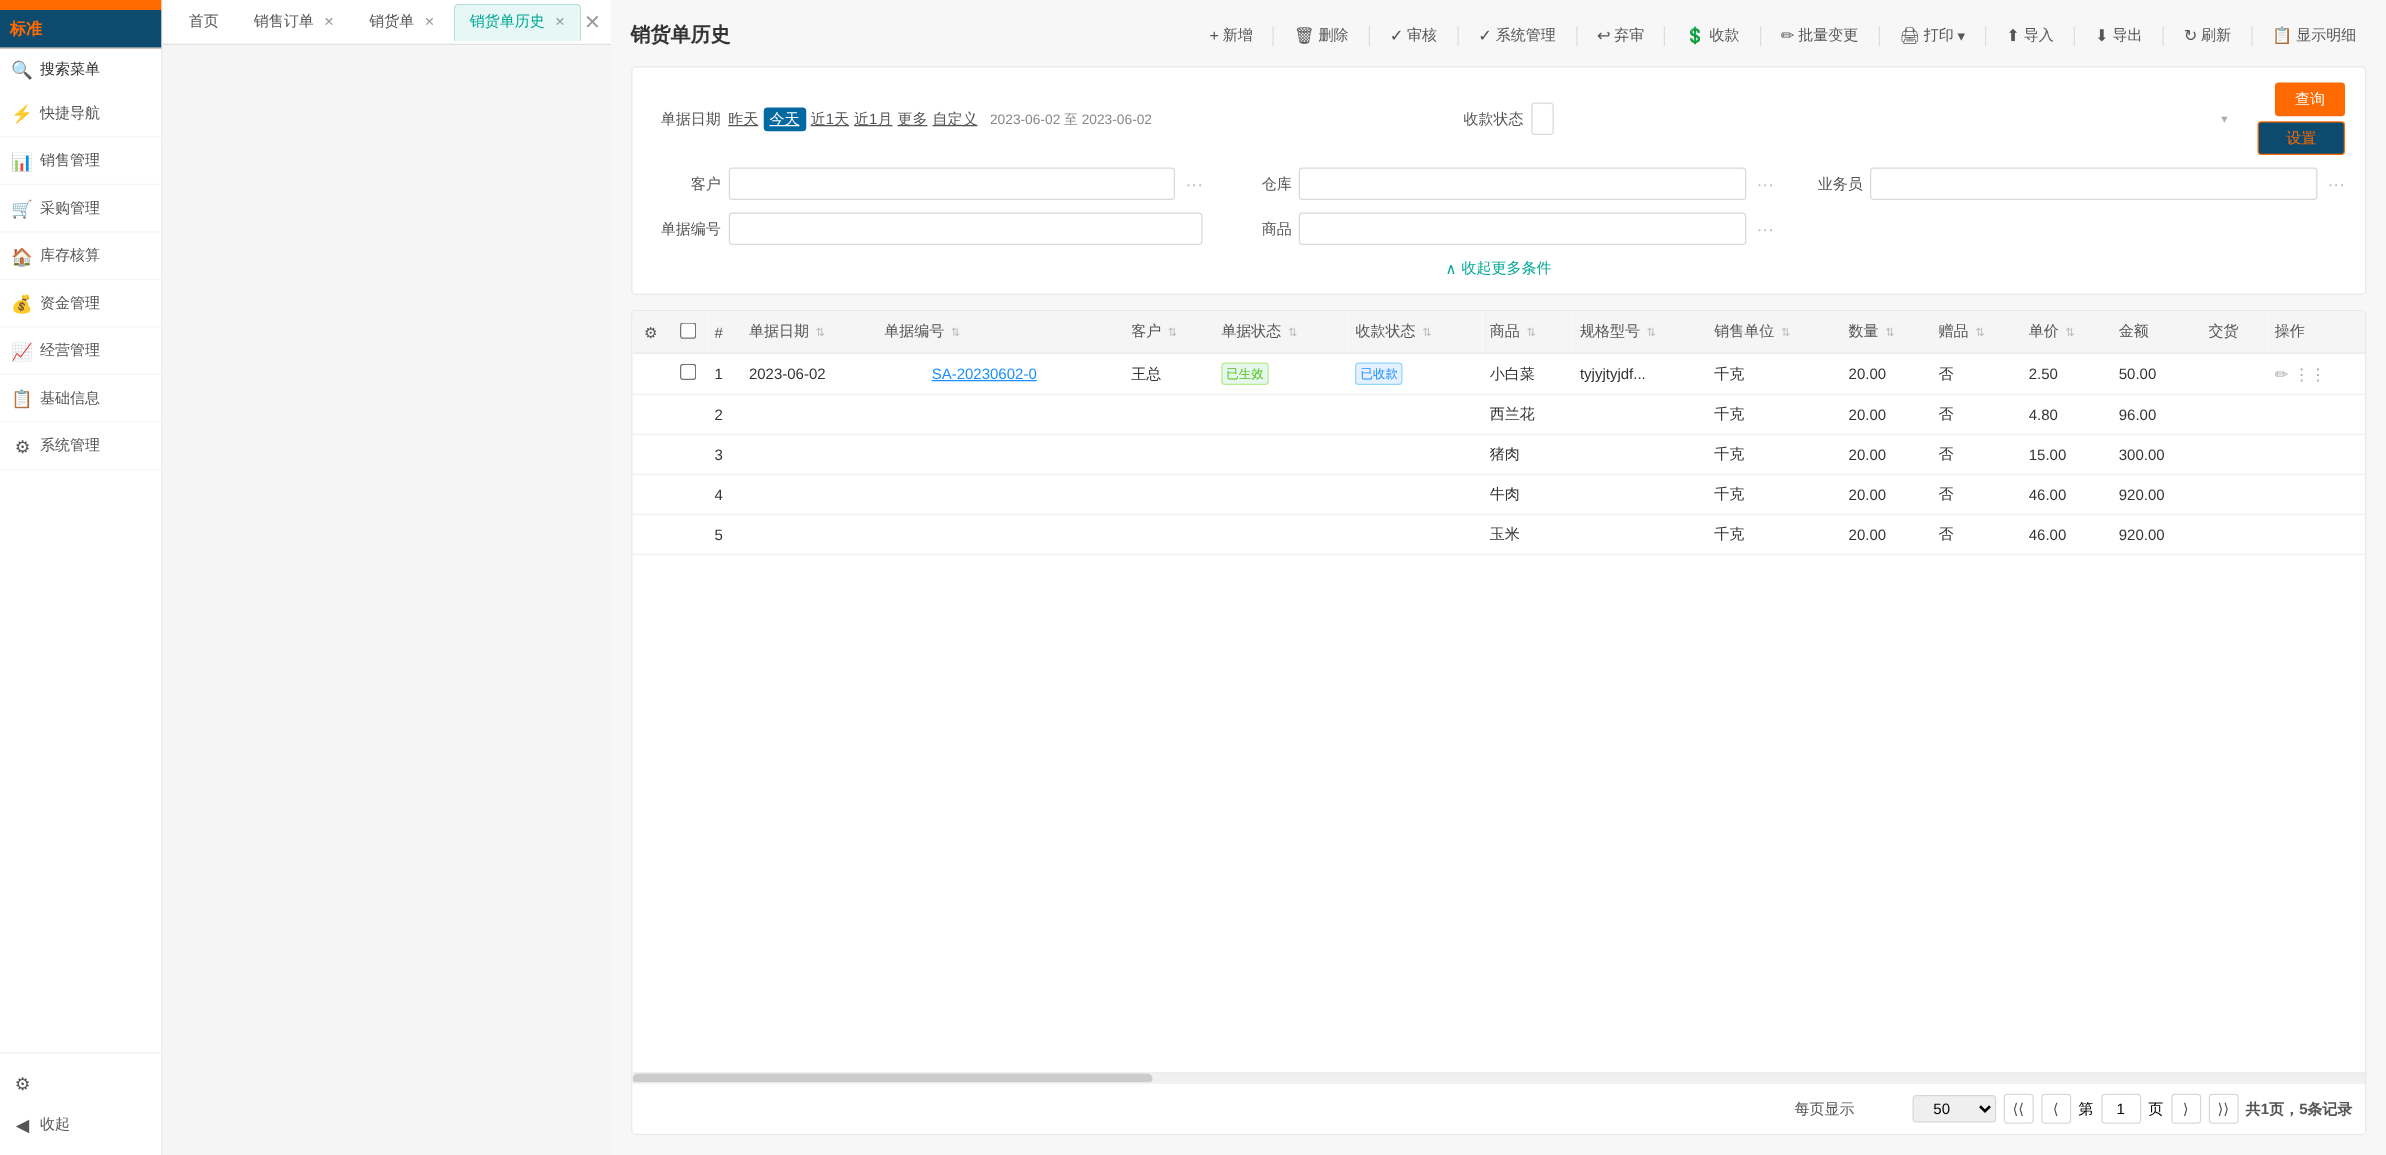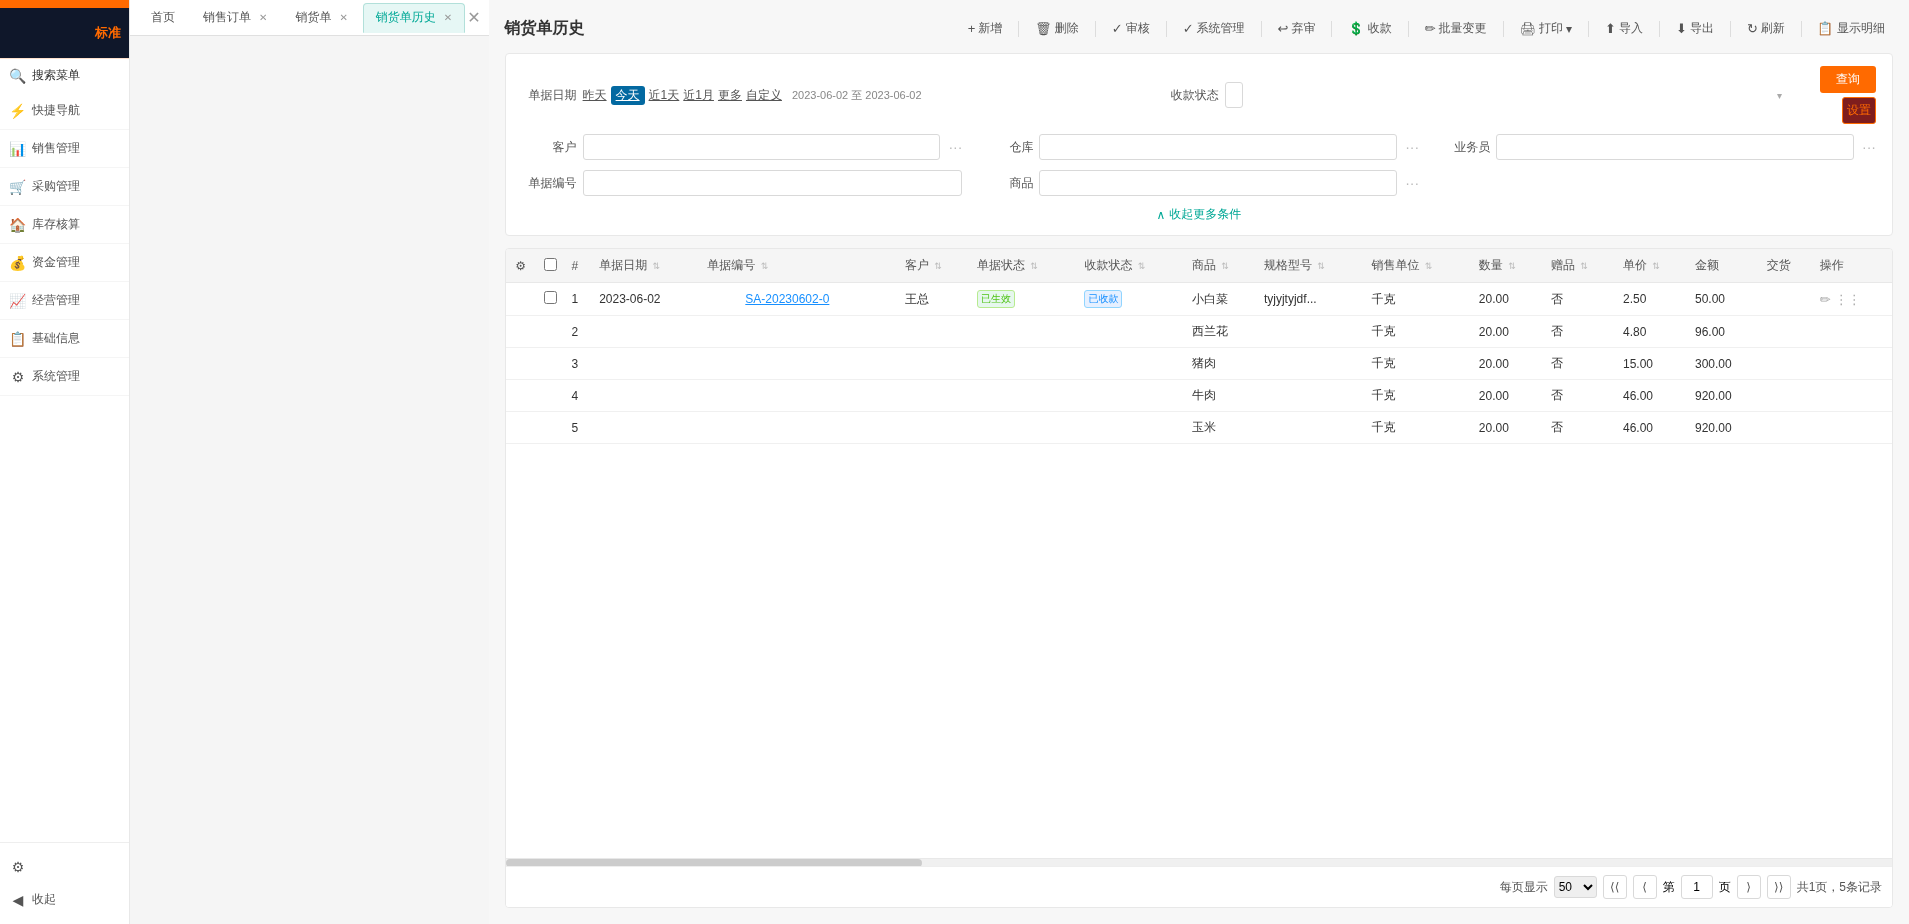--- a/index.html
+++ b/index.html
@@ -1,21 +1,21 @@
 <!DOCTYPE html>
 <html><head>
   <meta charset="utf-8">
   <style>
     * { box-sizing: border-box; margin: 0; padding: 0; font-family: 'Microsoft YaHei', Arial, sans-serif; font-size: 12px; }
     body { display: flex; height: 924px; overflow: hidden; background: #f5f5f5; }
 
     
     .sidebar { width: 130px; background: #fff; border-right: 1px solid #e8e8e8; display: flex; flex-direction: column; flex-shrink: 0; }
     .sidebar-top { background: #ff6a00; height: 8px; }
-    .sidebar-logo { padding: 16px 8px; background: #0f172a; border-bottom: 1px solid #fde0cc; text-align: right; }
+    .sidebar-logo { padding: 6px 8px; background: #0c4a6e; border-bottom: 1px solid #fde0cc; }
     .sidebar-logo span { color: #ff6a00; font-size: 13px; font-weight: bold; }
     .sidebar-search { display: flex; align-items: center; padding: 8px 10px; cursor: pointer; color: #333; gap: 6px; }
     .sidebar-item { display: flex; align-items: center; padding: 10px 10px; cursor: pointer; color: #555; gap: 6px; border-bottom: 1px solid #f5f5f5; }
     .sidebar-icon { width: 16px; height: 16px; display: inline-flex; align-items: center; justify-content: center; font-size: 14px; }
     .sidebar-bottom { margin-top: auto; border-top: 1px solid #eee; padding: 8px 0; }
     .sidebar-bottom-item { display: flex; align-items: center; padding: 8px 10px; cursor: pointer; color: #555; gap: 6px; }
 
     
     .main { flex: 1; display: flex; overflow: hidden; }
 
@@ -51,21 +51,21 @@
     .filter-dots { color: #bbb; cursor: pointer; margin-left: 2px; font-size: 14px; }
     .date-shortcuts { display: flex; align-items: center; gap: 4px; }
     .date-shortcut { color: #555; cursor: pointer; font-size: 12px; text-decoration: underline; }
     .date-shortcut.active { background: #0369a1; color: #fff; border-radius: 3px; padding: 1px 5px; }
     .date-range { color: #888; font-size: 11px; margin-left: 4px; }
     .collapse-btn { display: flex; align-items: center; justify-content: center; gap: 4px; color: #00a896; cursor: pointer; font-size: 12px; margin-top: 4px; }
 
     
     .query-area { display: flex; flex-direction: column; align-items: flex-end; justify-content: center; gap: 4px; min-width: 70px; }
     .query-btn { background: #ff6a00; color: #fff; border: none; border-radius: 3px; padding: 5px 16px; cursor: pointer; font-size: 12px; }
-    .settings-btn { background: #7f1d1d; color: #ff6a00; border: 1px solid #ff6a00; border-radius: 3px; padding: 4px 4px; cursor: pointer; font-size: 12px; }
+    .settings-btn { background: #0c4a6e; color: #ff6a00; border: 1px solid #ff6a00; border-radius: 3px; padding: 4px 22px; cursor: pointer; font-size: 12px; }
 
     
     .table-wrap { background: #fff; border: 1px solid #e8e8e8; border-radius: 4px; overflow: hidden; flex: 1; display: flex; flex-direction: column; }
     .table-container { overflow-x: auto; flex: 1; }
     table { width: 100%; border-collapse: collapse; font-size: 12px; }
     thead tr { background: #f5f5f5; }
     thead th { padding: 8px 6px; text-align: left; color: #555; border-bottom: 1px solid #e8e8e8; white-space: nowrap; font-weight: normal; position: relative; }
     thead th .sort-icon { color: #bbb; font-size: 9px; margin-left: 2px; }
     tbody tr { border-bottom: 1px solid #f0f0f0; }
     tbody td { padding: 7px 6px; color: #333; white-space: nowrap; }
@@ -79,25 +79,25 @@
 
     
     .table-footer { background: #fdf8e8; border-top: 1px solid #e8e8e8; padding: 6px 10px; display: flex; align-items: center; }
     .footer-label { color: #555; margin-right: 8px; min-width: 40px; }
     .footer-cells { display: flex; flex: 1; }
     .footer-cell { flex: 1; text-align: right; padding-right: 16px; color: #333; font-weight: bold; }
 
     
     .pagination-bar { display: flex; align-items: center; justify-content: flex-end; padding: 8px 10px; background: #fff; border-top: 1px solid #eee; gap: 6px; }
     .page-size-label { color: #555; }
-    .page-size-select { border: 1px solid #d9d9d9; border-radius: 3px; padding: 2px 0; font-size: 12px; }
+    .page-size-select { border: 1px solid #d9d9d9; border-radius: 3px; padding: 2px 12px; font-size: 12px; margin-left: 40px; }
     .page-btn { width: 24px; height: 24px; border: 1px solid #d9d9d9; border-radius: 3px; background: #fff; cursor: pointer; display: flex; align-items: center; justify-content: center; color: #555; font-size: 12px; }
     .page-btn:disabled { color: #ccc; cursor: default; }
     .page-input { width: 32px; height: 24px; border: 1px solid #d9d9d9; border-radius: 3px; text-align: center; font-size: 12px; }
-    .page-total { color: #555; }
+    .page-total { color: #555; font-weight: bold; }
 
     
     .header-row { display: flex; align-items: center; justify-content: space-between; }
 
     
     .table-config-th { width: 30px; text-align: center; }
     .table-check-th { width: 30px; text-align: center; }
 
     
     .scroll-bar { height: 8px; background: #f0f0f0; border-top: 1px solid #e8e8e8; }

